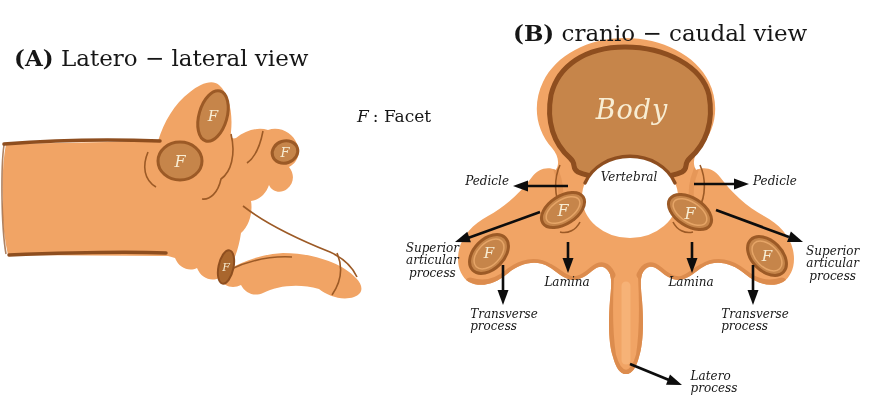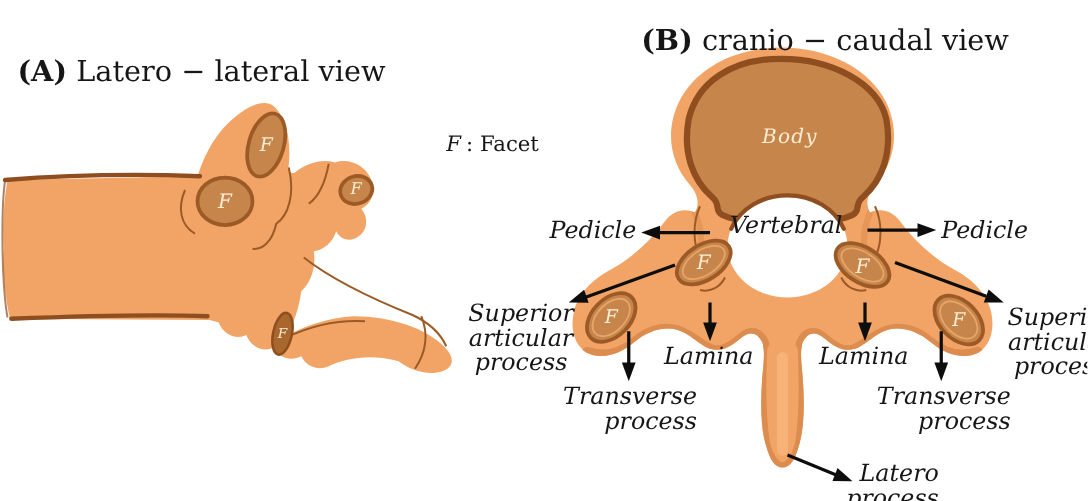--- a/index.html
+++ b/index.html
@@ -12,27 +12,27 @@
   .s-thin{stroke:var(--facet_ring);stroke-width:1.6;fill:none;}
   .facet{fill:var(--body_brown);stroke:var(--facet_ring);stroke-width:3;}
   .facet-hi{fill:none;stroke:var(--hilite);stroke-width:1.5;opacity:.85;}
   .shade{stroke:var(--shade_orange);fill:none;stroke-linecap:round;}
   .arrow-line{stroke:#0d0d0d;stroke-width:2.6;}
   .arrow-head{fill:#0d0d0d;}
   .title{position:absolute;font-size:23px;color:#161616;white-space:nowrap;}
   .title .bld{font-weight:bold;}
   .legend{position:absolute;font-size:17px;color:#161616;white-space:nowrap;}
   .legend .sym{font-style:italic;margin-right:4px;}
-  .lbl{position:absolute;font-style:italic;font-size:19px;color:#161616;
+  .lbl{position:absolute;font-style:italic;font-size:12px;color:#161616;
        line-height:1.03;white-space:nowrap;}
-  .ctr{transform:translateX(-50%);text-align:right;}
+  .ctr{transform:translateX(-50%);text-align:left;}
   .rt{transform:translateX(-100%);text-align:center;}
   .facet-f{position:absolute;font-style:italic;color:var(--cream_text);
            transform:translate(-50%,-50%);}
-  .body-word{position:absolute;font-style:italic;font-size:16px;color:var(--cream_text);
+  .body-word{position:absolute;font-style:italic;font-size:27px;color:var(--cream_text);
              transform:translate(-50%,-50%);letter-spacing:1px;}
 </style>
 </head>
 <body>
 
 <div id="canvas">
 
   <svg id="art" width="870" height="401" viewBox="0 0 870 401">
     <defs>
       <clipPath id="bClip">

